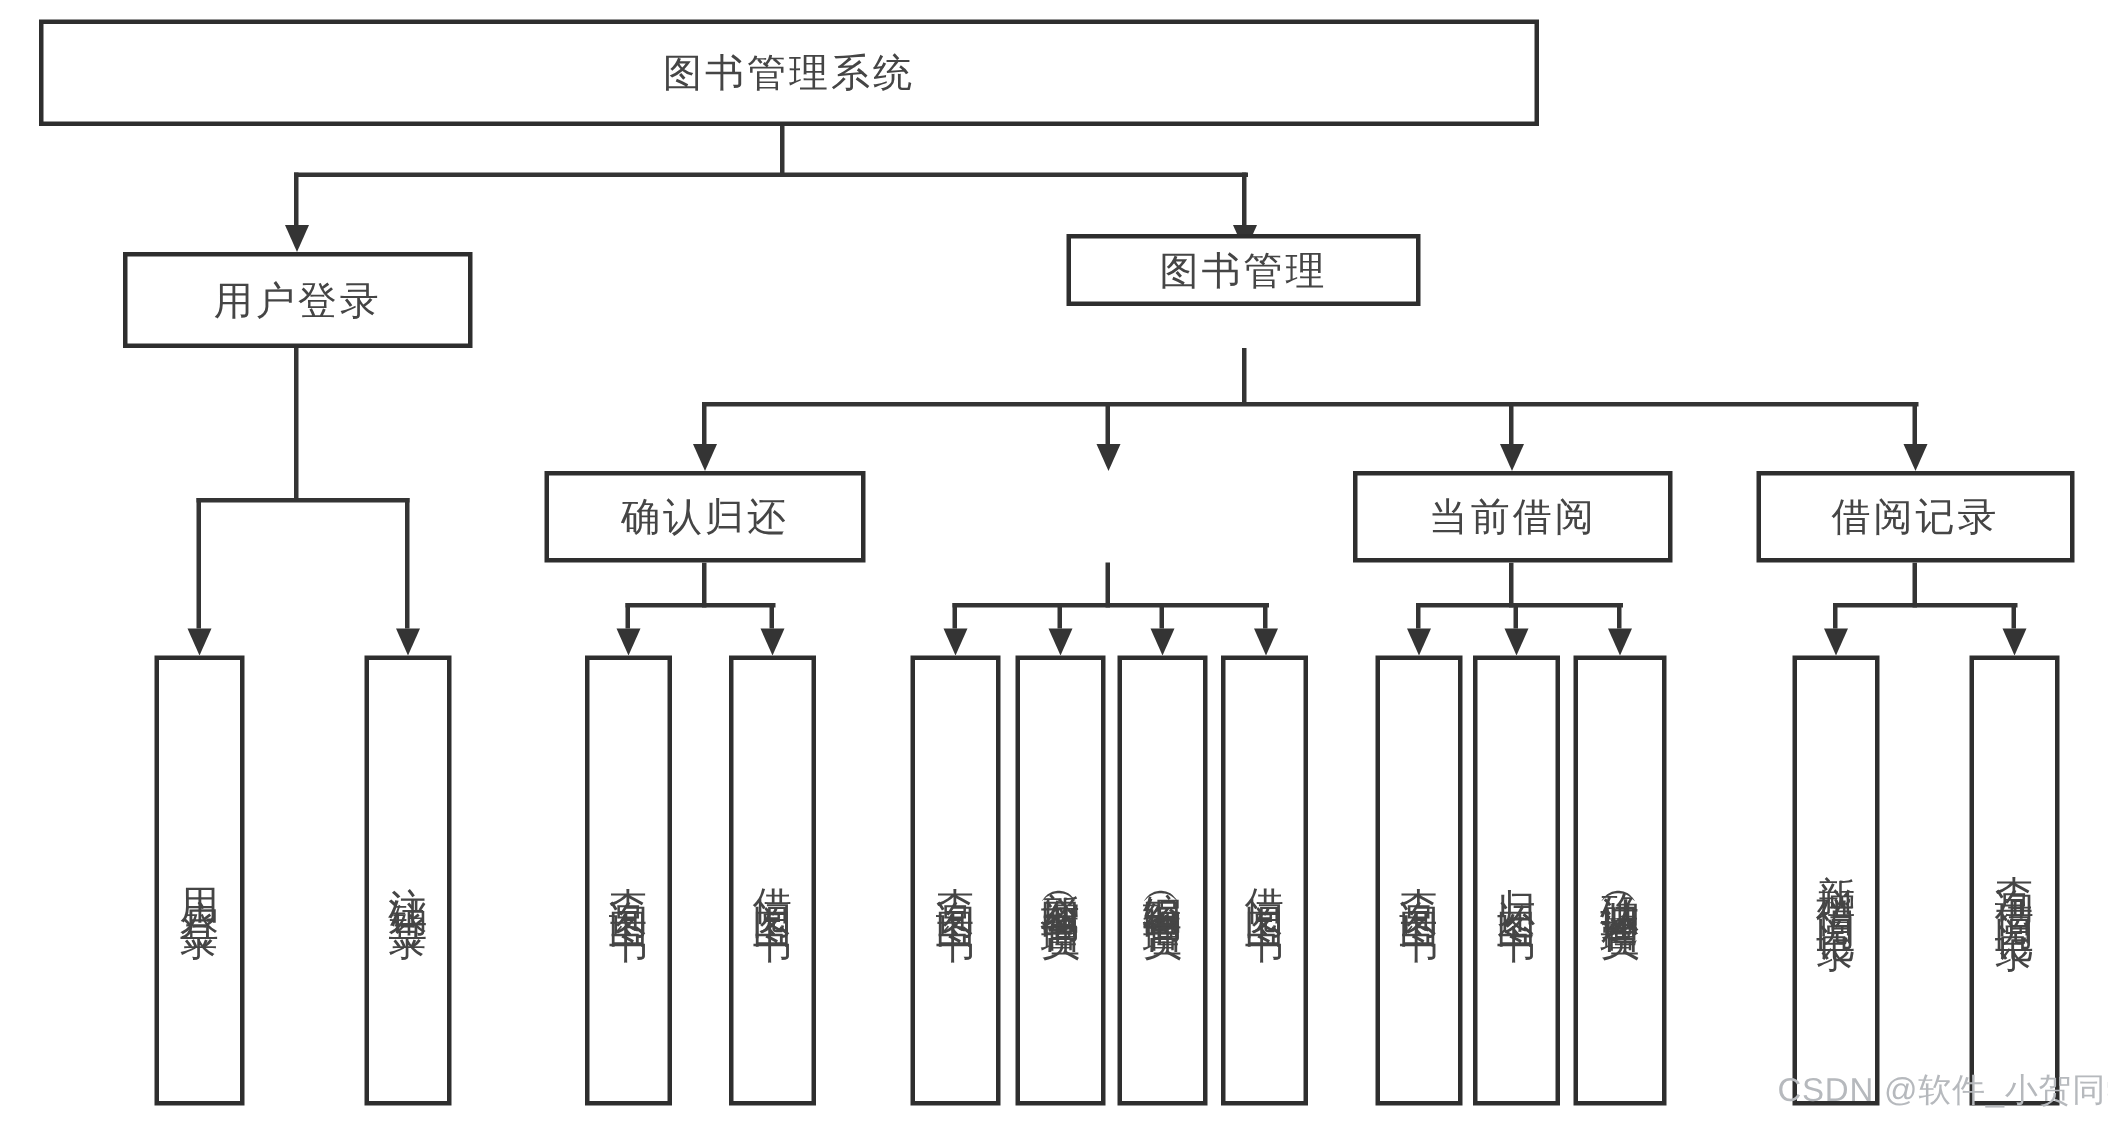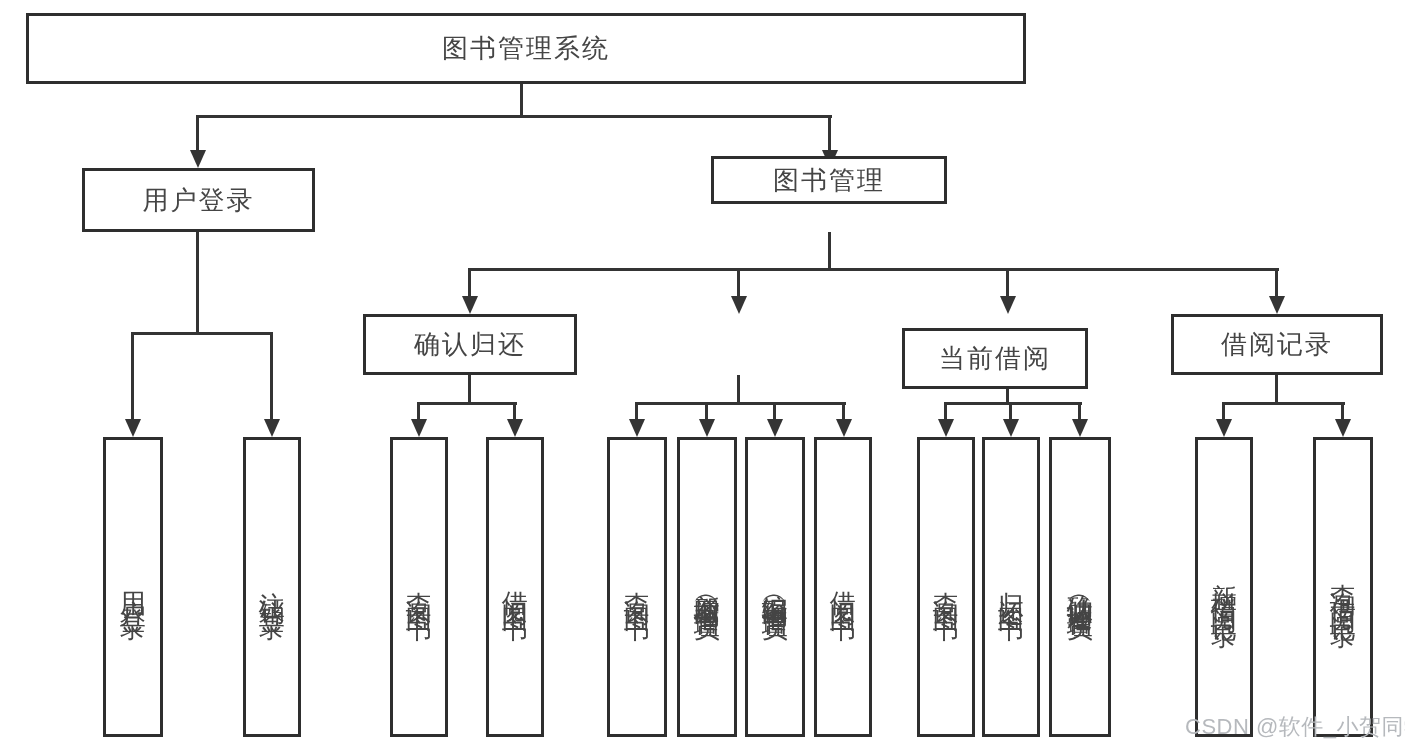--- a/index.html
+++ b/index.html
@@ -95,21 +95,21 @@
   <div class="line v" style="left:737px;top:268px;height:28px"></div>
   <div class="arr" style="left:731px;top:296px"></div>
   <div class="line v" style="left:1006px;top:268px;height:28px"></div>
   <div class="arr" style="left:1000px;top:296px"></div>
   <div class="line v" style="left:1275px;top:268px;height:28px"></div>
   <div class="arr" style="left:1269px;top:296px"></div>
 
   <div class="node hbox" style="left:363px;top:314px;width:214px;height:61px">
     <span class="hlabel">确认归还</span>
   </div>
-  <div class="node hbox" style="left:902px;top:328px;width:186px;height:61px">
+  <div class="node hbox" style="left:902px;top:314px;width:213px;height:61px">
     <span class="hlabel">当前借阅</span>
   </div>
   <div class="node hbox" style="left:1171px;top:314px;width:212px;height:61px">
     <span class="hlabel">借阅记录</span>
   </div>
 
   <div class="line v" style="left:468px;top:375px;height:30px"></div>
   <div class="line h" style="left:417px;top:402px;width:100px"></div>
   <div class="line v" style="left:417px;top:402px;height:17px"></div>
   <div class="arr" style="left:411px;top:419px"></div>

